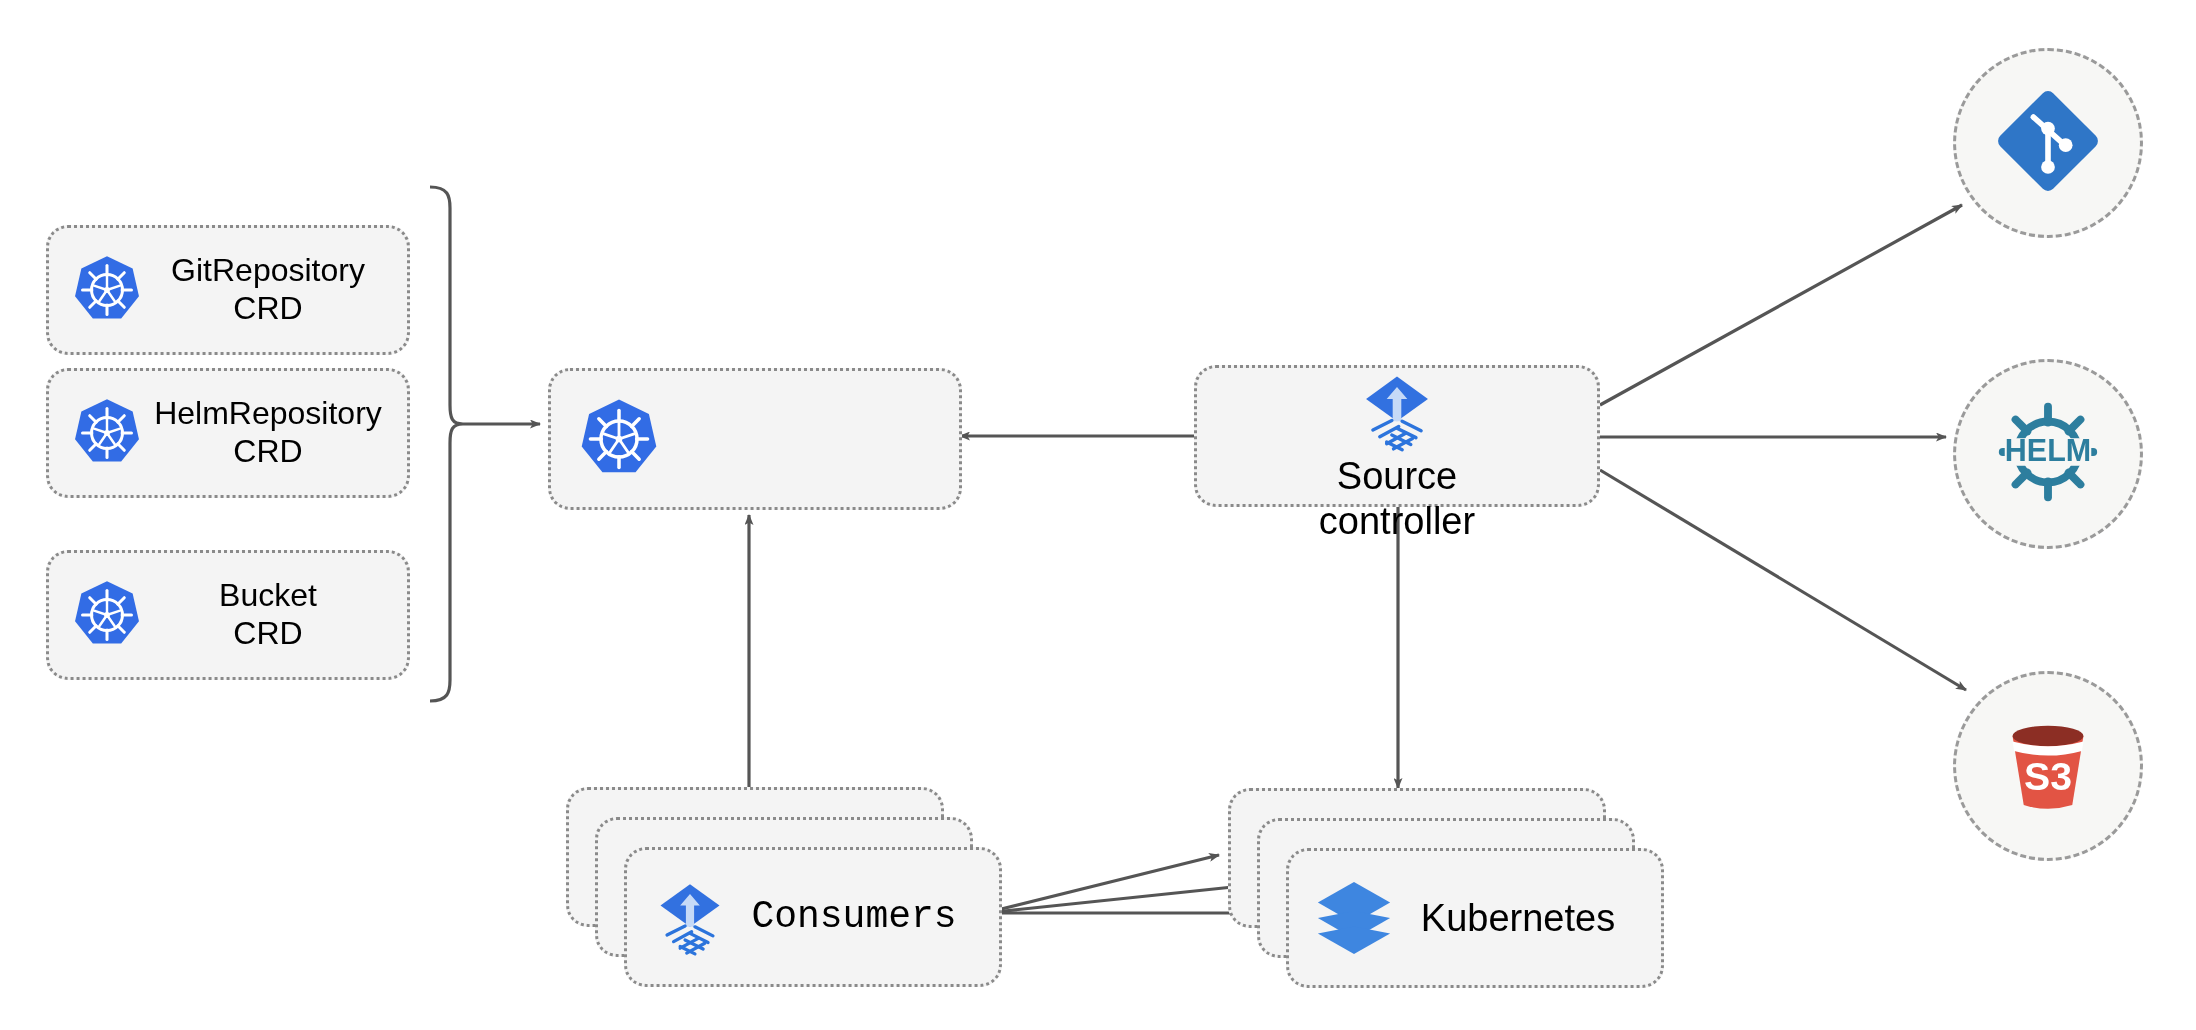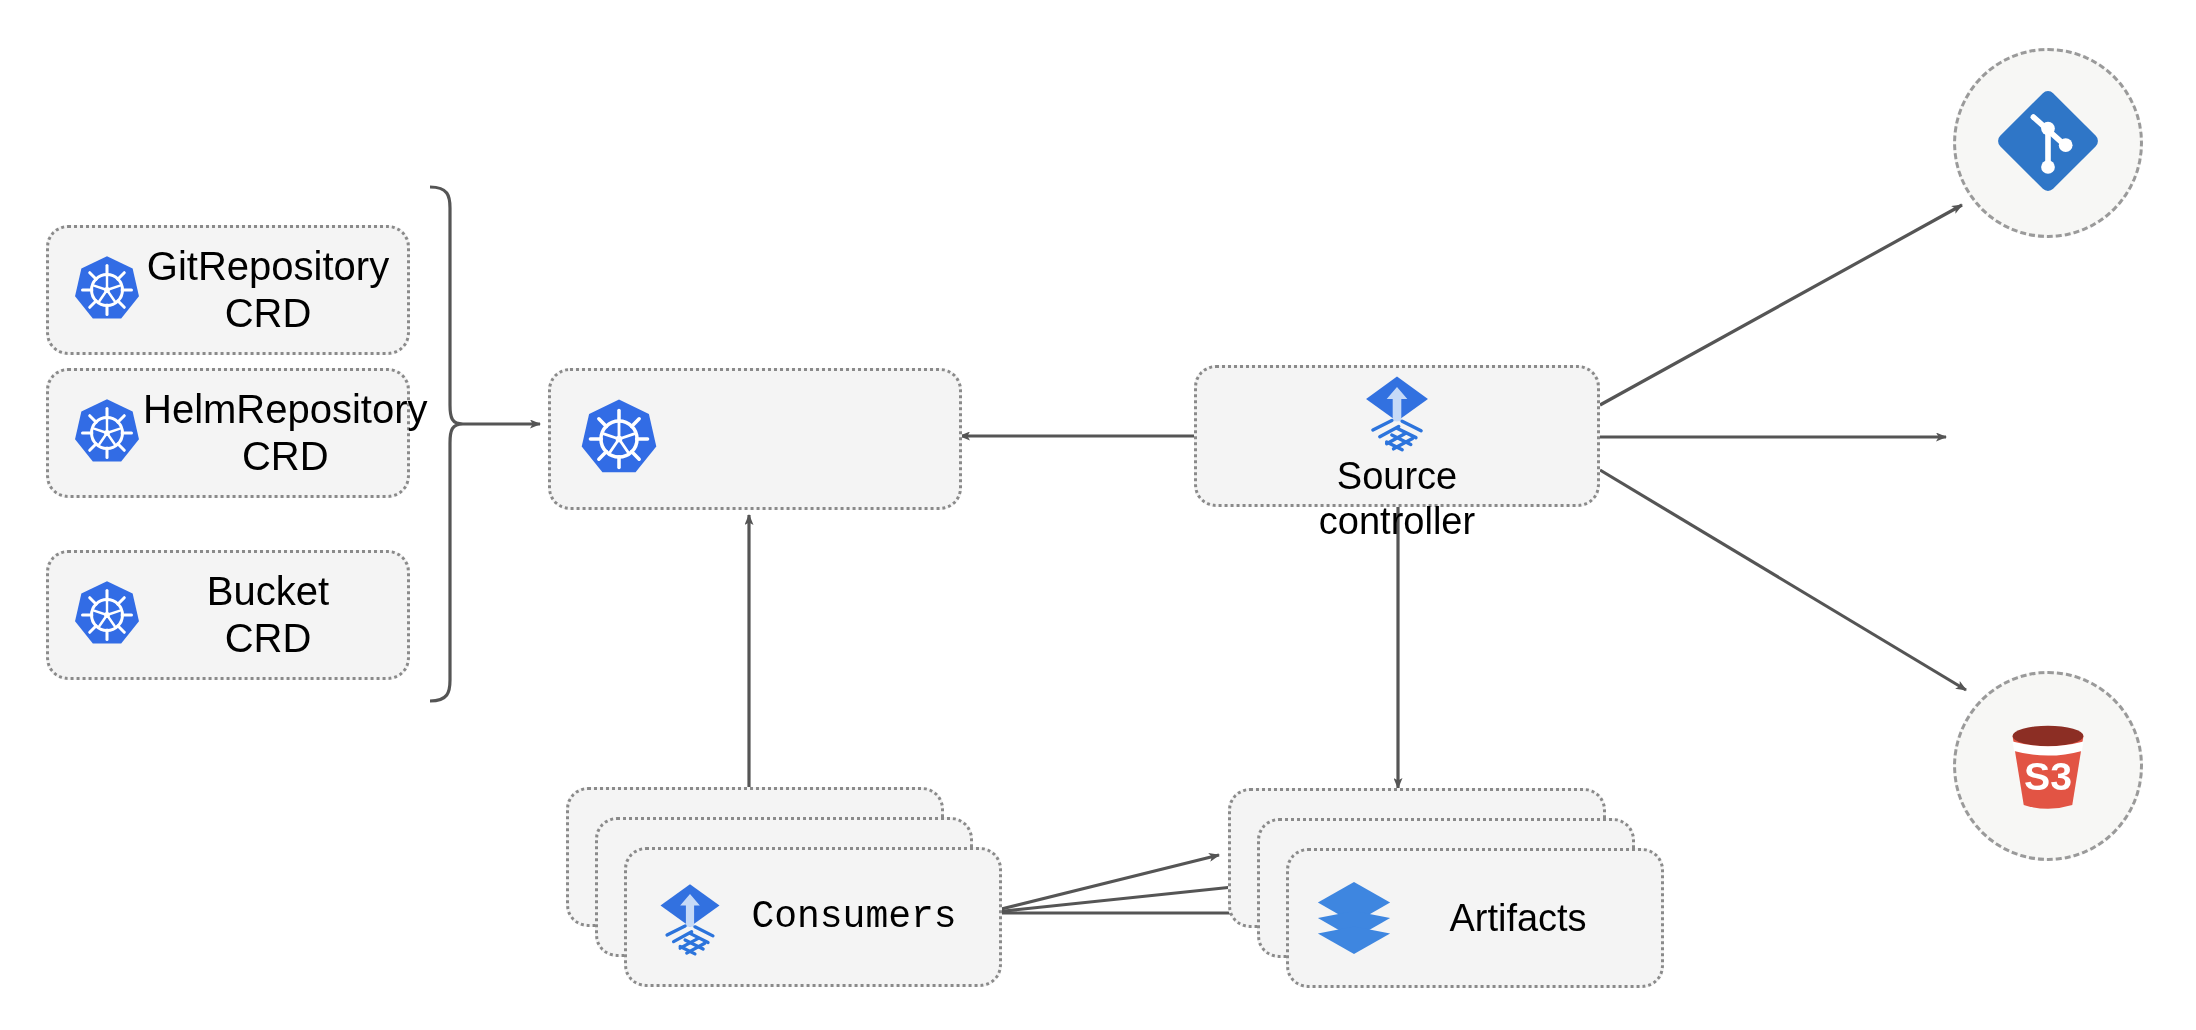--- a/index.html
+++ b/index.html
@@ -37,21 +37,21 @@
     flex: 1;
   }
   .node-icon {
     flex: 0 0 auto;
     display: flex;
     align-items: center;
     justify-content: center;
   }
   
   .crd-box { padding: 0 14px 0 22px; }
-  .crd-box .node-label { font-size: 40px; }
+  .crd-box .node-label { font-size: 32px; }
 
   
   .stack-layer {
     position: absolute;
     box-sizing: border-box;
     background: #f4f4f4;
     border: 3px dotted #8a8a8a;
     border-radius: 22px;
   }
 
@@ -289,39 +289,58 @@
     <div class="stack-layer" style="left:0px; top:0px; width:378px; height:140px;"></div>
     <div class="stack-layer" style="left:29px; top:30px; width:378px; height:140px;"></div>
     <div class="node" style="left:58px; top:60px; width:378px; height:140px; padding:0 22px 0 22px;">
       <span class="node-icon">
         <svg width="86" height="86" viewBox="0 0 100 100" aria-hidden="true">
           <path fill="#3E86E0" d="M50 8 L92 32 L50 56 L8 32 Z"></path>
           <path fill="#3E86E0" d="M50 42 L92 50 L50 74 L8 50 Z"></path>
           <path fill="#3E86E0" d="M50 60 L92 68 L50 92 L8 68 Z"></path>
         </svg>
       </span>
-      <span class="node-label">Artifacts</span>
+      <span class="node-label">Kubernetes</span>
     </div>
   </div>
 
   <div class="circle-node" style="left:1953px; top:48px; width:190px; height:190px;">
     <span>
       <svg width="104" height="104" viewBox="0 0 100 100" aria-hidden="true">
         <rect x="14" y="14" width="72" height="72" rx="7" fill="#2F76C7" transform="rotate(45 50 50)"></rect>
         <g stroke="#ffffff" stroke-width="5.4" fill="none" stroke-linecap="round">
           <line x1="50" y1="40" x2="50" y2="73"></line>
           <path d="M36 27 L64 52"></path>
         </g>
         <circle cx="50" cy="38" r="6.6" fill="#ffffff"></circle>
         <circle cx="50" cy="75" r="6.6" fill="#ffffff"></circle>
         <circle cx="67" cy="54" r="6.6" fill="#ffffff"></circle>
       </svg>
     </span>
   </div>
 
+  <div class="circle-node" style="left:1953px; top:359px; width:190px; height:190px;">
+    <span>
+      <svg width="118" height="118" viewBox="0 0 120 120" aria-hidden="true">
+        <g stroke="#2D7E9E" stroke-width="8" fill="none" stroke-linecap="round">
+          <circle cx="60" cy="60" r="31"></circle>
+          <line x1="60" y1="14" x2="60" y2="30"></line>
+          <line x1="60" y1="90" x2="60" y2="106"></line>
+          <line x1="14" y1="60" x2="30" y2="60"></line>
+          <line x1="90" y1="60" x2="106" y2="60"></line>
+          <line x1="27" y1="27" x2="39" y2="39"></line>
+          <line x1="81" y1="81" x2="93" y2="93"></line>
+          <line x1="93" y1="27" x2="81" y2="39"></line>
+          <line x1="39" y1="81" x2="27" y2="93"></line>
+        </g>
+        <rect x="16" y="46" width="88" height="28" fill="#f7f7f5"></rect>
+        <text x="60" y="69" text-anchor="middle" font-family="'Liberation Sans', sans-serif" font-size="31" font-weight="bold" fill="#2D7E9E">HELM</text>
+      </svg>
+    </span>
+  </div>
 
   <div class="circle-node" style="left:1953px; top:671px; width:190px; height:190px;justify-content:center;">
     <span>
       <svg width="112" height="112" viewBox="0 0 120 120" aria-hidden="true">
         <path fill="#E25444" d="M22 30 L98 30 L86 104 Q60 112 34 104 Z"></path>
         <ellipse cx="60" cy="30" rx="38" ry="11" fill="#8C2E24"></ellipse>
         <path fill="#ffffff" d="M22 36 Q60 46 98 36 L96.3 46 Q60 56 23.7 46 Z"></path>
         <text x="60" y="88" text-anchor="middle" font-family="'Liberation Sans', sans-serif" font-size="42" font-weight="bold" fill="#ffffff">S3</text>
       </svg>
     </span>

